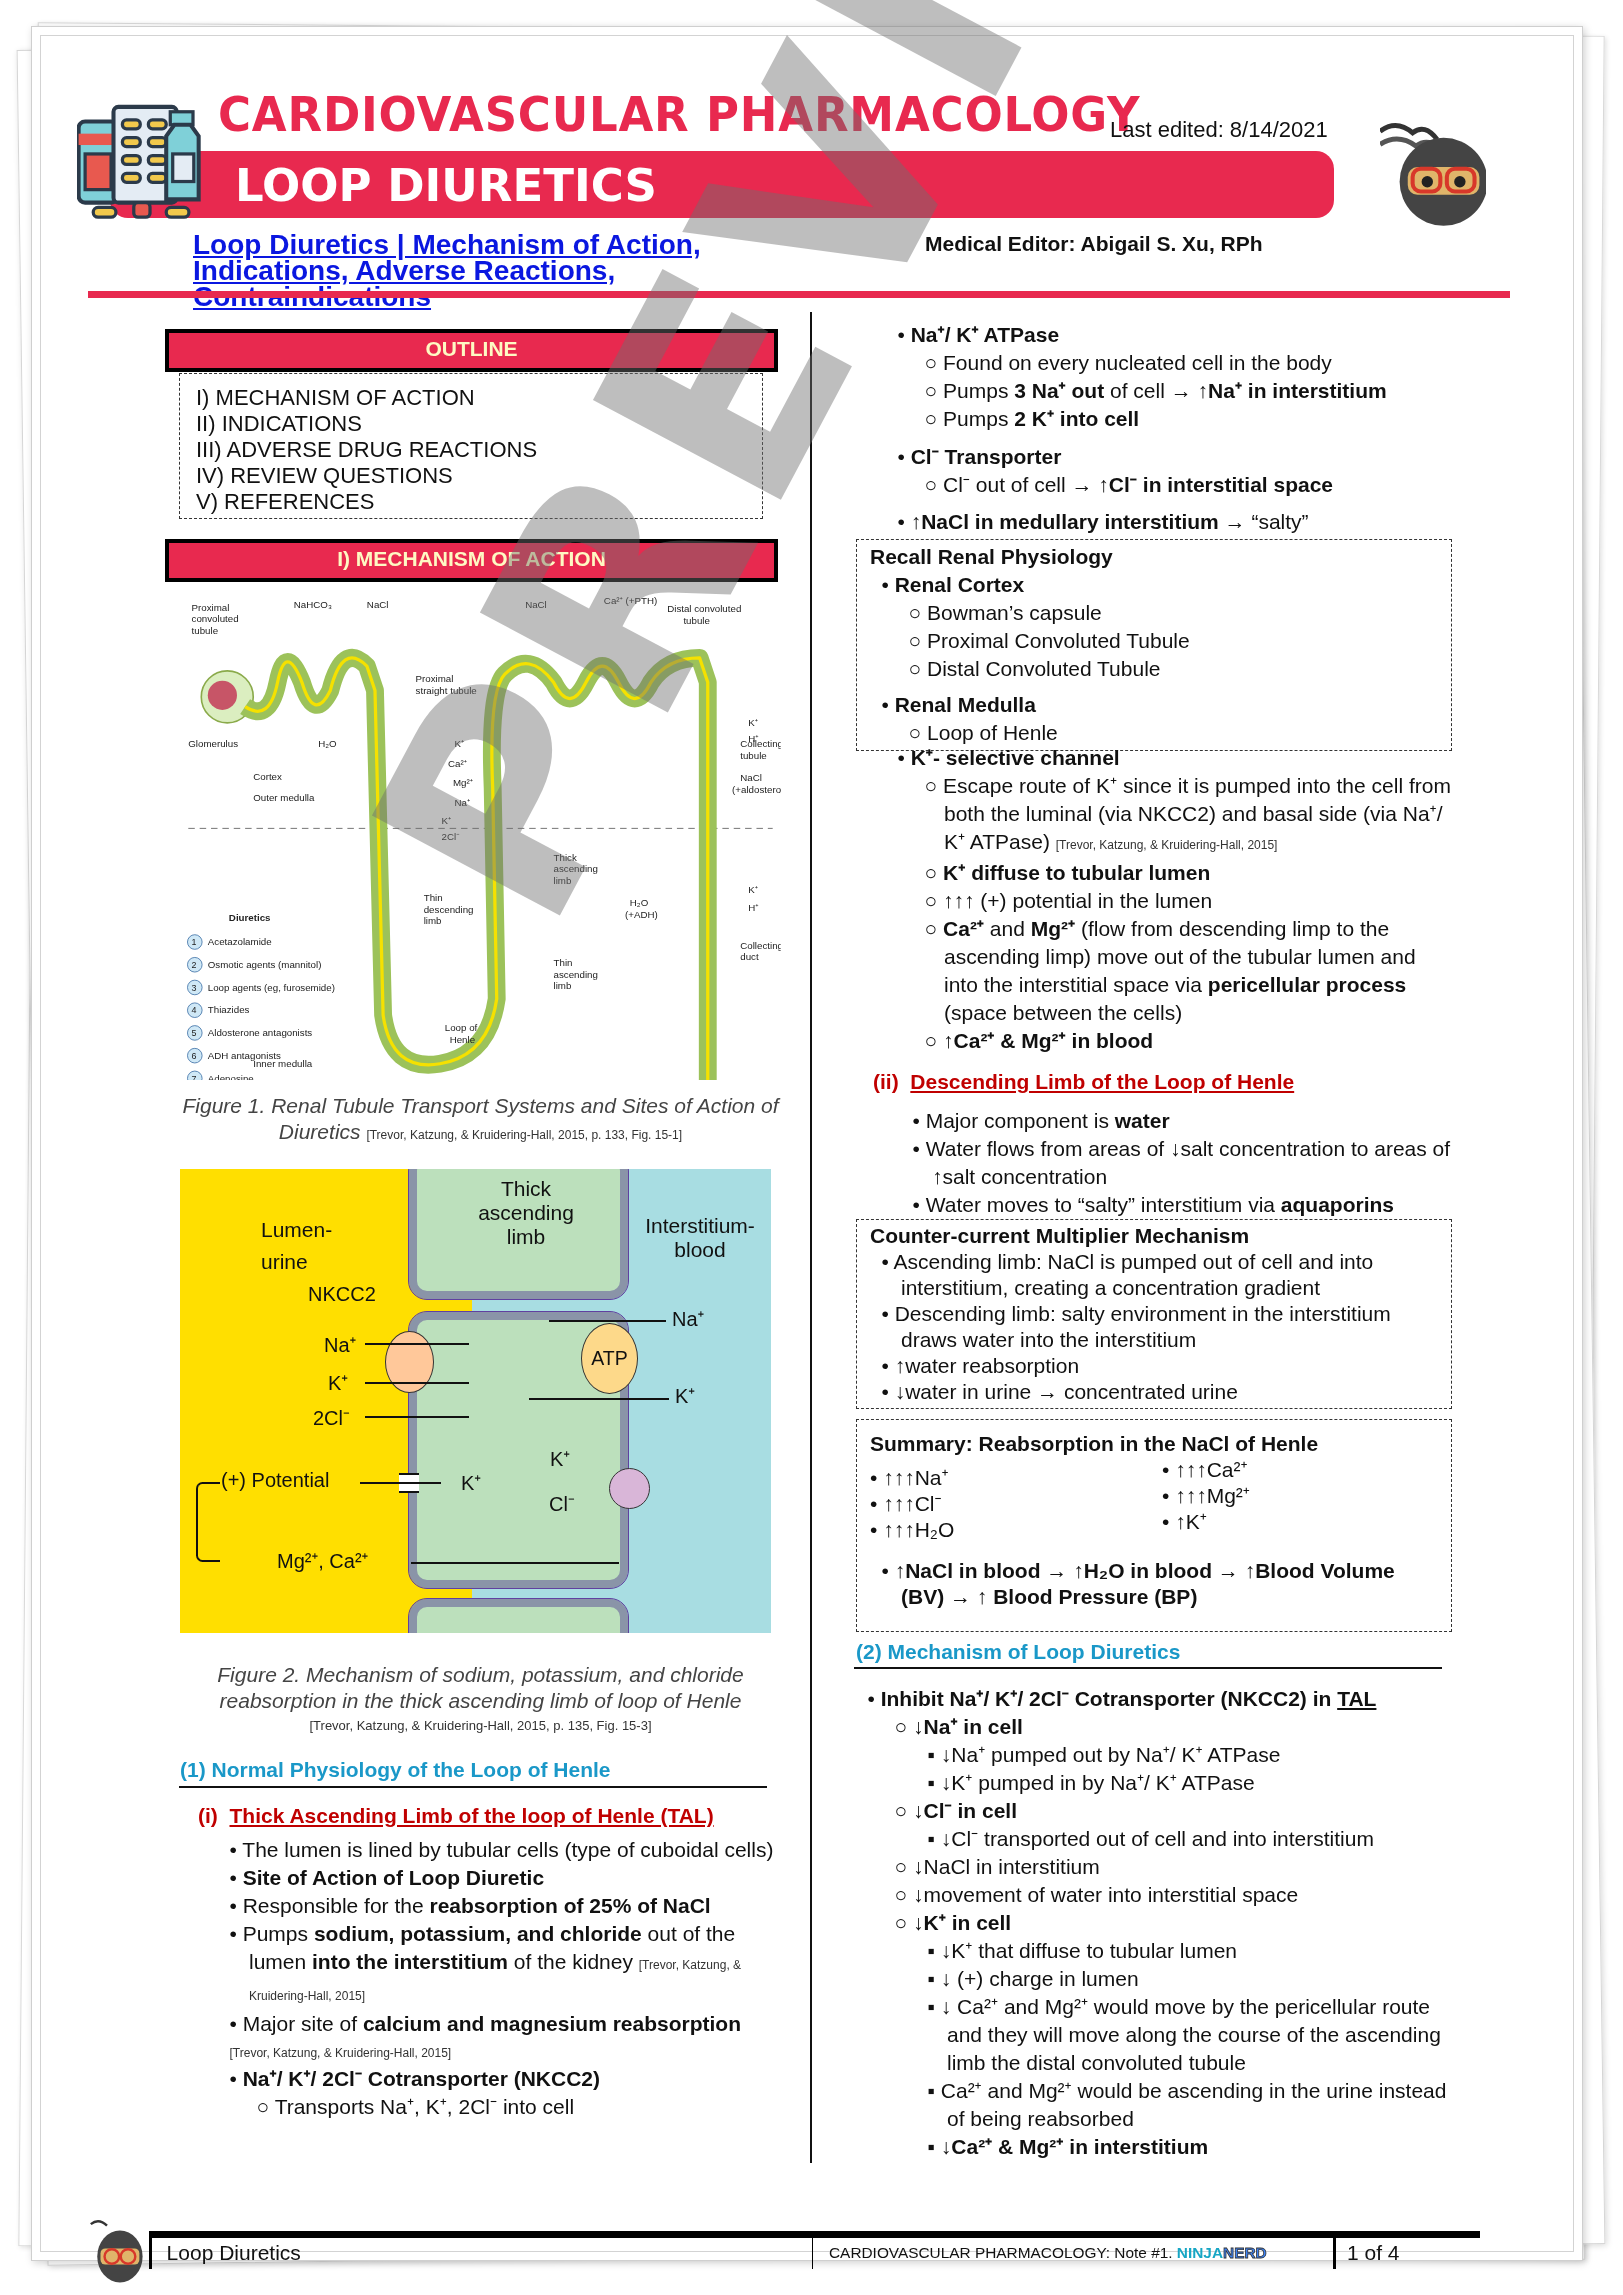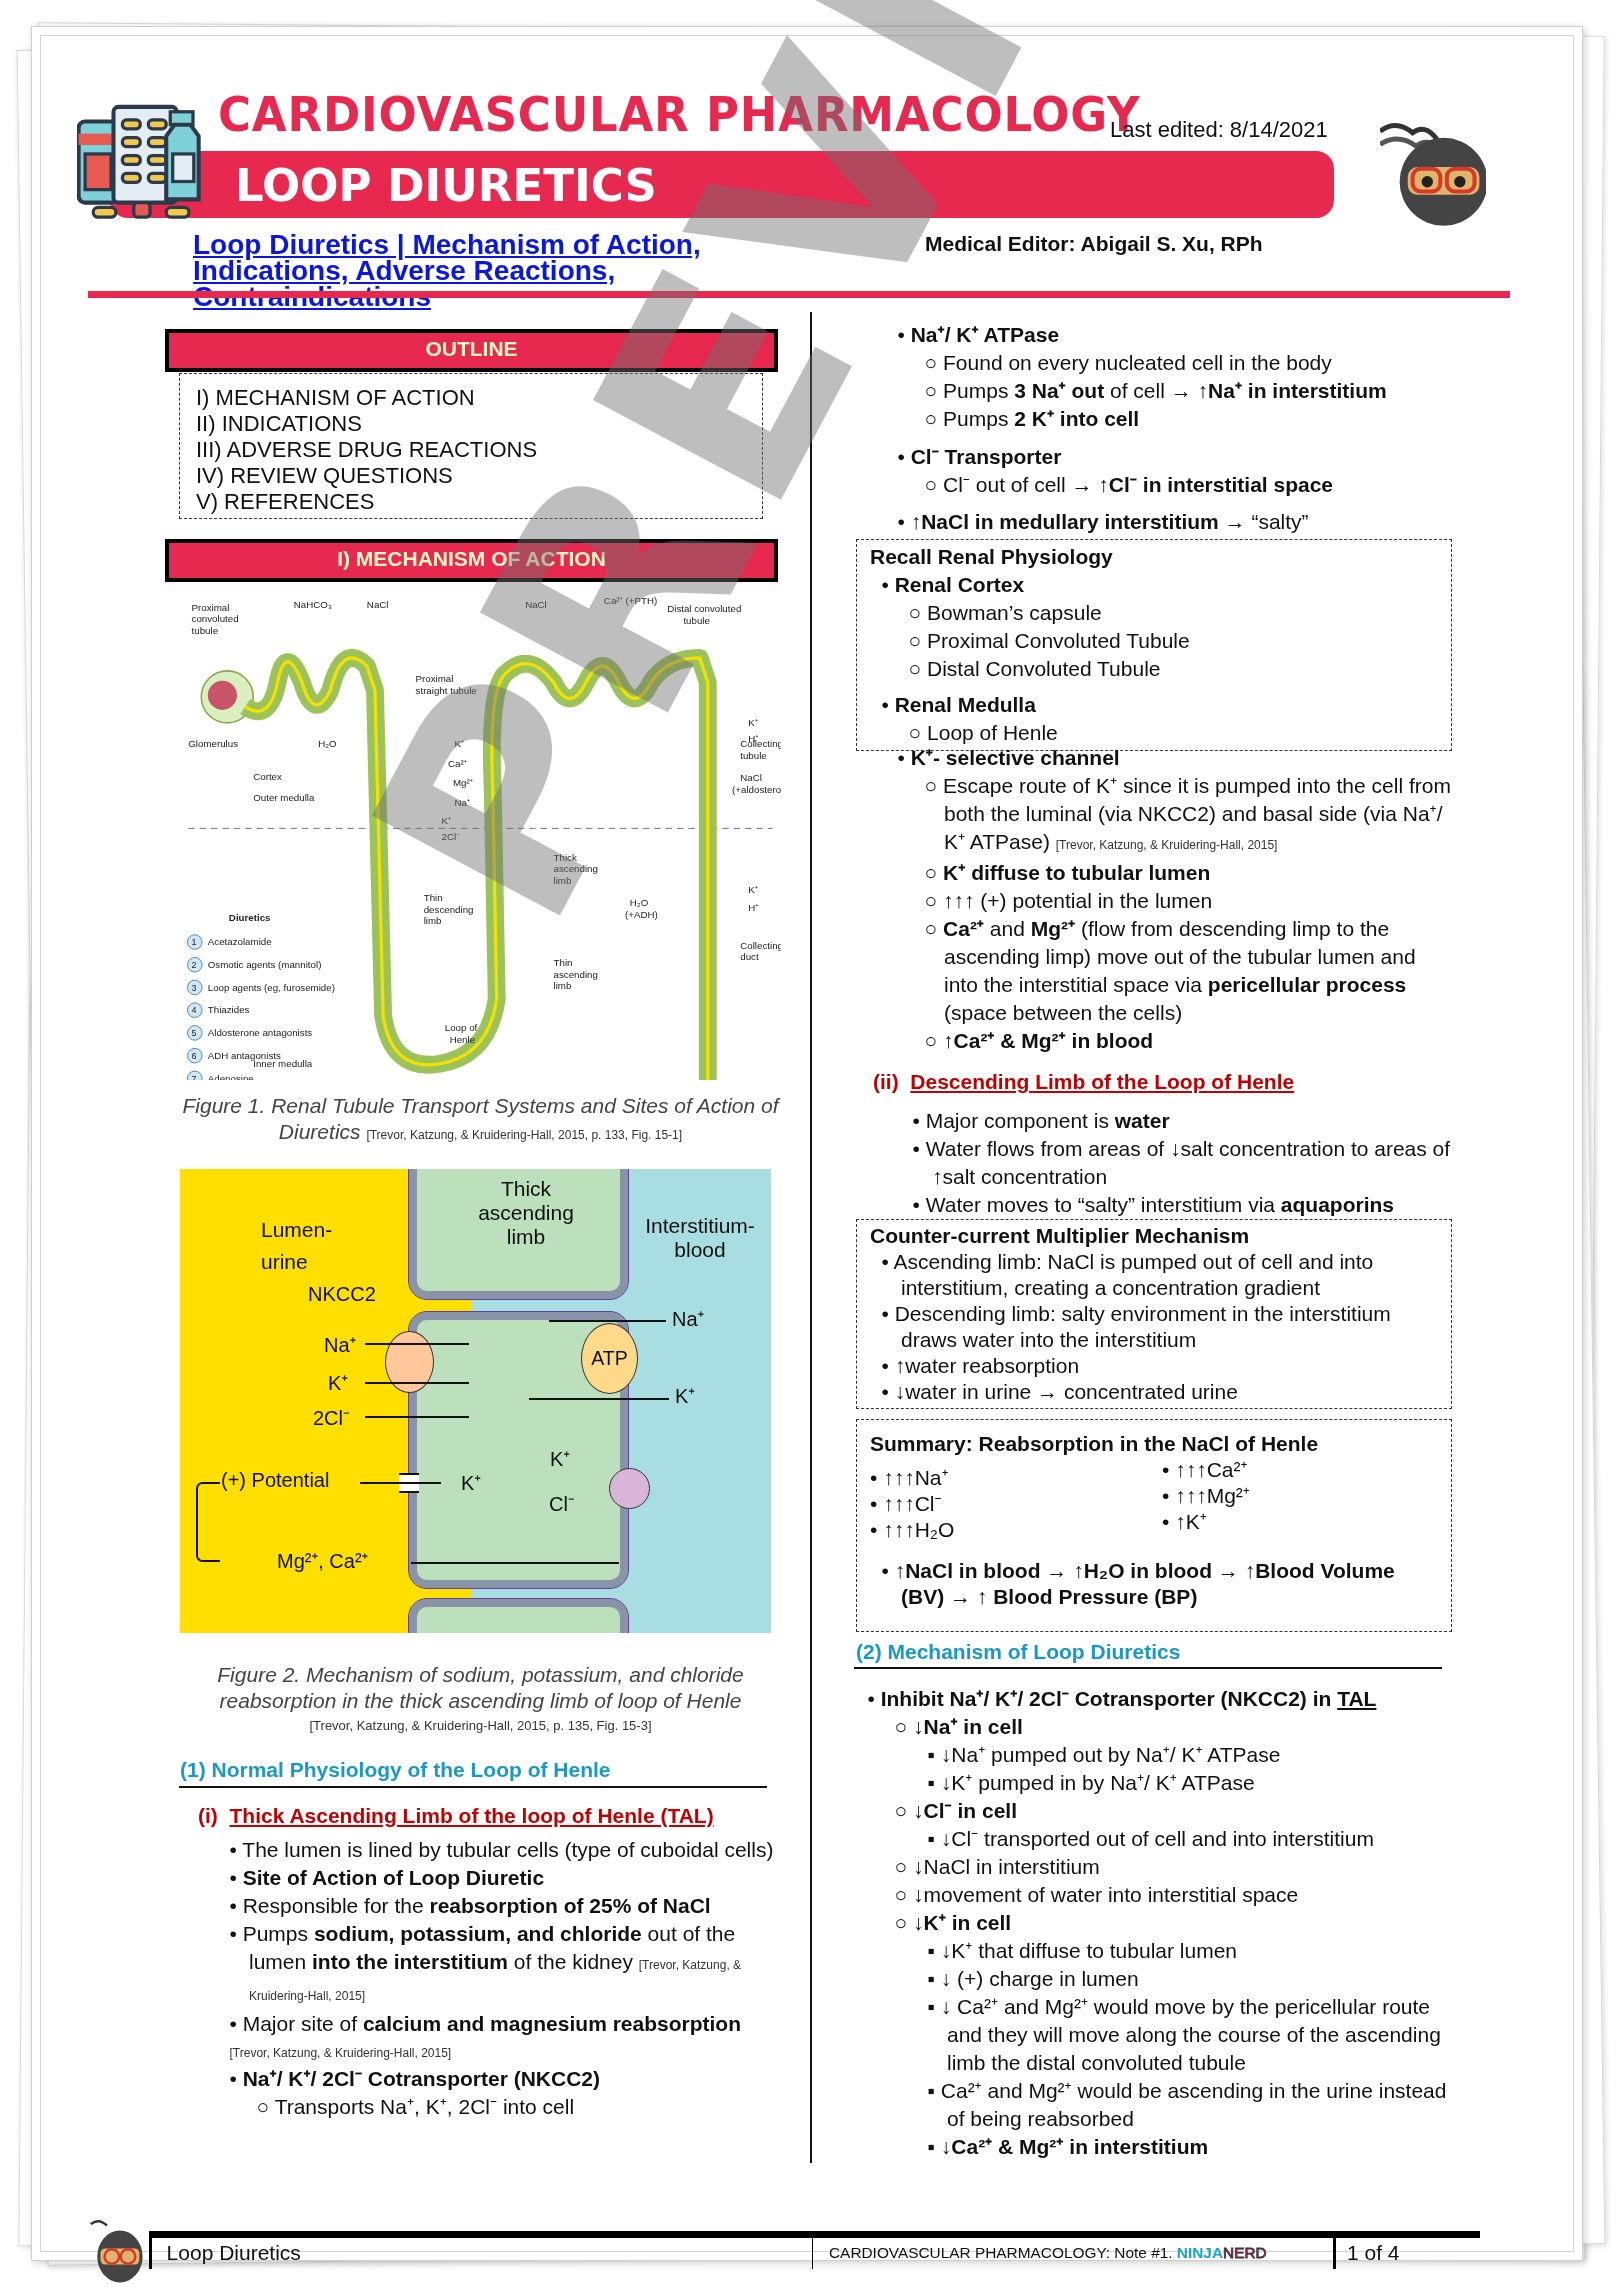--- a/index.html
+++ b/index.html
@@ -43,21 +43,21 @@
   .ind3{padding-left:91px;text-indent:-19.5px}
   .dbox{border:1.6px dashed #333;padding:3.2px 13px}
 
   
   .f-bar{left:149px;top:2231px;width:1331px;height:6.5px;background:#000}
   .f-left{left:149px;top:2237px;height:32px;border-left:3.2px solid #000;padding-left:14.6px;font-size:21px;line-height:32px}
   .f-mid{left:812px;top:2237px;height:32px;border-left:1.6px solid #000;padding-left:16px;font-size:15.4px;line-height:32px}
   .f-right{left:1333px;top:2237px;height:32px;border-left:3.2px solid #000;padding-left:11px;font-size:21px;line-height:32px}
   .f-ninja{left:89px;top:2216px;width:57px;height:68px}
   .nn-ninja{color:#17a6c4;font-weight:900}
-  .nn-nerd{color:#be185d;-webkit-text-stroke:0.8px #333;font-weight:400}
+  .nn-nerd{color:#3b82f6;-webkit-text-stroke:0.8px #333;font-weight:700}
 
   .watermark{left:308px;top:812px;font-size:292px;font-weight:900;color:rgba(110,110,110,.45);transform:rotate(-62deg);transform-origin:left top;font-family:"DejaVu Sans",sans-serif;letter-spacing:16px;pointer-events:none;white-space:nowrap}
 </style>
 </head>
 <body>
 
 <div class="stack2"></div>
 <div class="stack1"></div>
 <div class="page">
     <div class="inner"></div>

